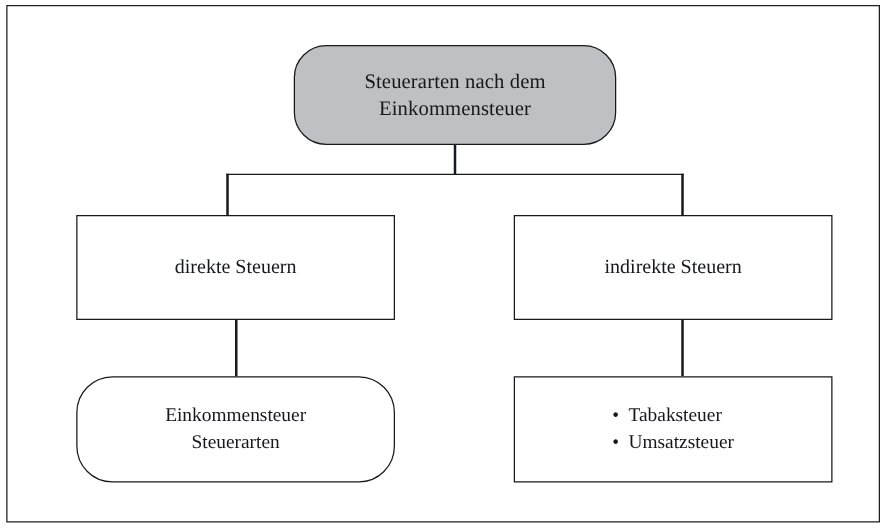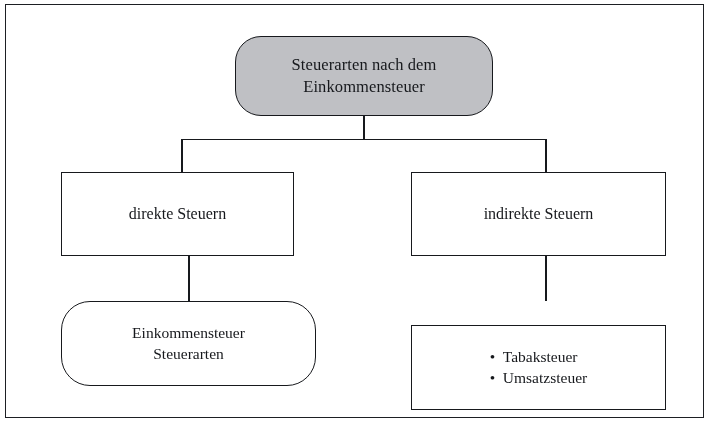--- a/index.html
+++ b/index.html
@@ -63,21 +63,21 @@
     border-radius: 26px;
   }
   #node-root .lines {
     letter-spacing: 0.1px;
   }
 
   
   #node-direct {
     left: 55px;
     top: 167px;
-    width: 233px;
+    width: 255px;
     height: 84px;
     font-size: 16px;
   }
   #node-indirect {
     left: 405px;
     top: 167px;
     width: 255px;
     height: 84px;
     font-size: 16px;
   }
@@ -90,21 +90,20 @@
     height: 85px;
     font-size: 15.5px;
     border-radius: 29px;
   }
   #node-indirect-items {
     left: 405px;
     top: 296px;
     width: 255px;
     height: 85px;
     font-size: 15.5px;
-    margin-top: 24px;
   }
 
   .plain-line { display: block; }
 
   
   .bullet-wrap {
     display: inline-block;
     text-align: left;
   }
   .bullet-line {

